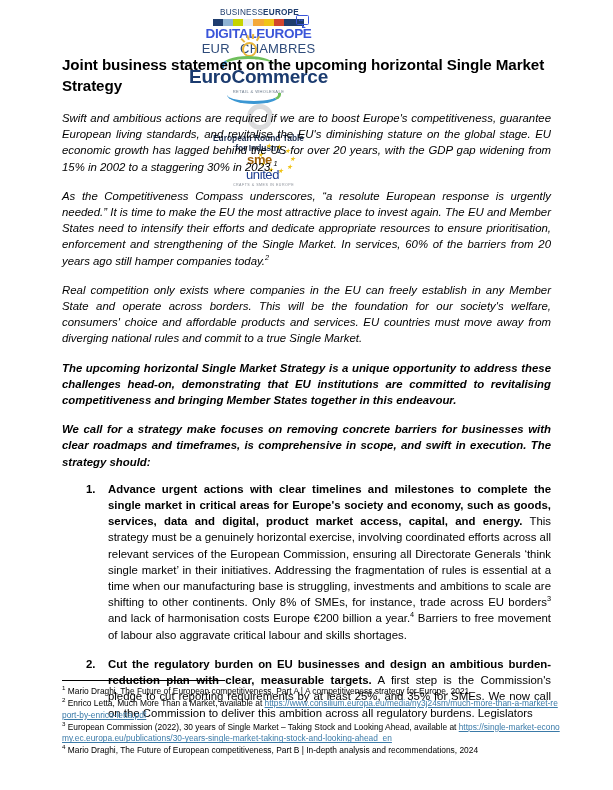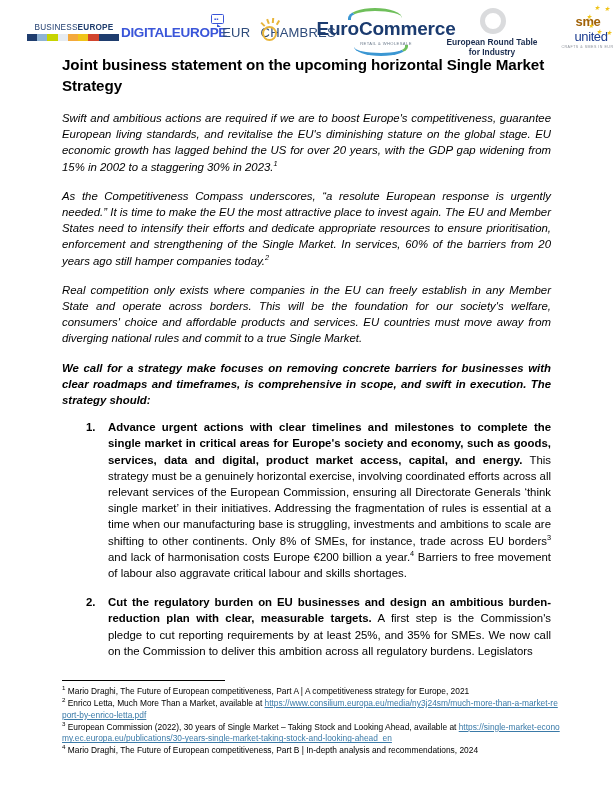--- a/index.html
+++ b/index.html
@@ -18,28 +18,29 @@
     position: relative;
     width: 613px;
     height: 790px;
     box-sizing: border-box;
   }
 
   
   .logo-band {
     position: absolute;
     top: 8px;
-    left: 16px;
+    left: 8px;
     width: 503px;
     height: 48px;
     display: flex;
     align-items: center;
     justify-content: space-between;
     padding: 0 10px 0 8px;
     box-sizing: border-box;
+    flex-direction: column;
   }
   .logo {
     display: flex;
     flex-direction: column;
     justify-content: center;
     align-items: center;
     flex: none;
   }
 
   
@@ -339,20 +340,21 @@
 
   </div>
 
   <div class="doc">
 
     <h1 class="title">Joint business statement on the upcoming horizontal Single Market Strategy</h1>
 
     <p class="para">Swift and ambitious actions are required if we are to boost Europe's competitiveness, guarantee European living standards, and revitalise the EU's diminishing stature on the global stage. EU economic growth has lagged behind the US for over 20 years, with the GDP gap widening from 15% in 2002 to a staggering 30% in 2023.<sup>1</sup></p>
     <p class="para">As the Competitiveness Compass underscores, “a resolute European response is urgently needed.” It is time to make the EU the most attractive place to invest again. The EU and Member States need to intensify their efforts and dedicate appropriate resources to ensure prioritisation, enforcement and strengthening of the Single Market. In services, 60% of the barriers from 20 years ago still hamper companies today.<sup>2</sup></p>
     <p class="para">Real competition only exists where companies in the EU can freely establish in any Member State and operate across borders. This will be the foundation for our society's welfare, consumers' choice and affordable products and services. EU countries must move away from diverging national rules and commit to a true Single Market.</p>
+    <p class="para bold">The upcoming horizontal Single Market Strategy is a unique opportunity to address these challenges head-on, demonstrating that EU institutions are committed to revitalising competitiveness and bringing Member States together in this endeavour.</p>
     <p class="para bold last">We call for a strategy make focuses on removing concrete barriers for businesses with clear roadmaps and timeframes, is comprehensive in scope, and swift in execution. The strategy should:</p>
 
     <ol class="list">
       <li><b>Advance urgent actions with clear timelines and milestones to complete the single market in critical areas for Europe's society and economy, such as goods, services, data and digital, product market access, capital, and energy.</b> This strategy must be a genuinely horizontal exercise, involving coordinated efforts across all relevant services of the European Commission, ensuring all Directorate Generals ‘think single market’ in their initiatives. Addressing the fragmentation of rules is essential at a time when our manufacturing base is struggling, investments and ambitions to scale are shifting to other continents. Only 8% of SMEs, for instance, trade across EU borders<sup>3</sup> and lack of harmonisation costs Europe €200 billion a year.<sup>4</sup> Barriers to free movement of labour also aggravate critical labour and skills shortages.</li>
       <li><b>Cut the regulatory burden on EU businesses and design an ambitious burden-reduction plan with clear, measurable targets.</b> A first step is the Commission's pledge to cut reporting requirements by at least 25%, and 35% for SMEs. We now call on the Commission to deliver this ambition across all regulatory burdens. Legislators</li>
     </ol>
 
   </div>
 
   <div class="footnotes">

